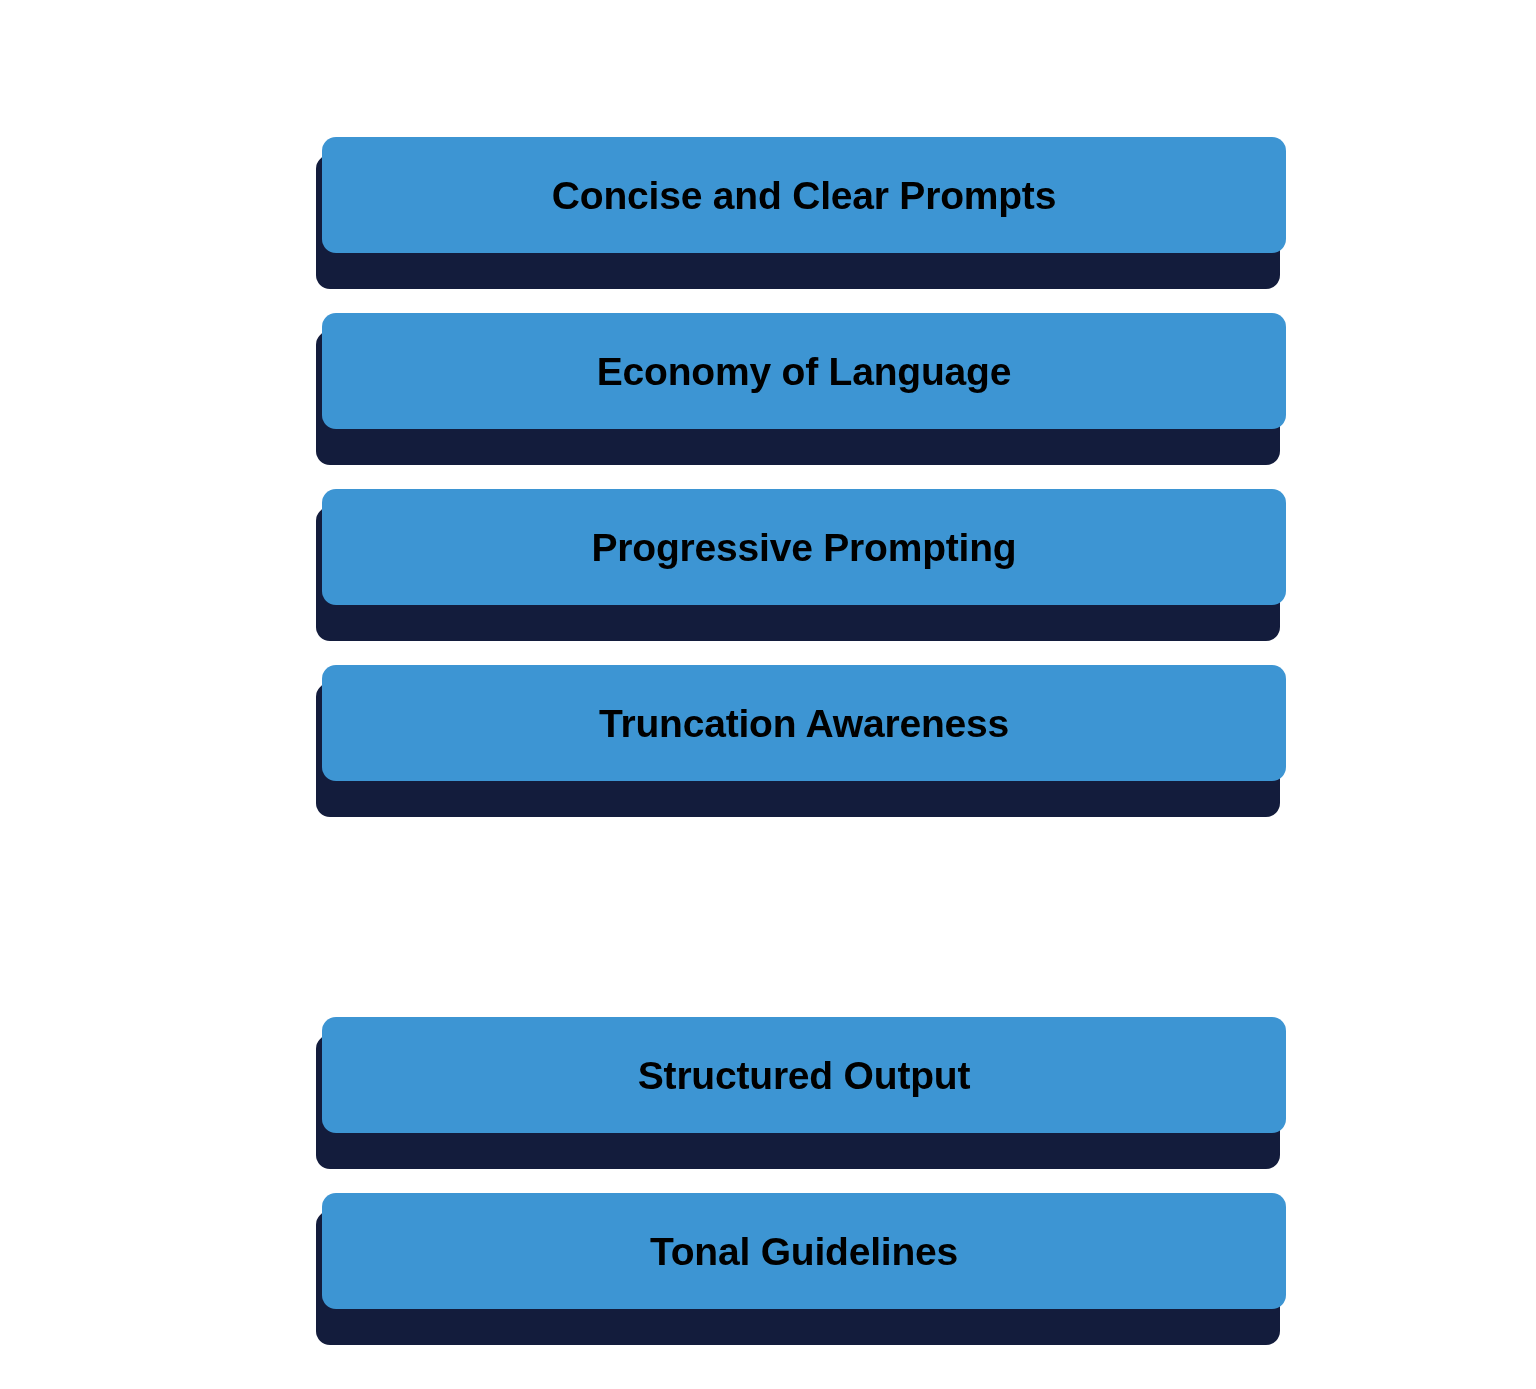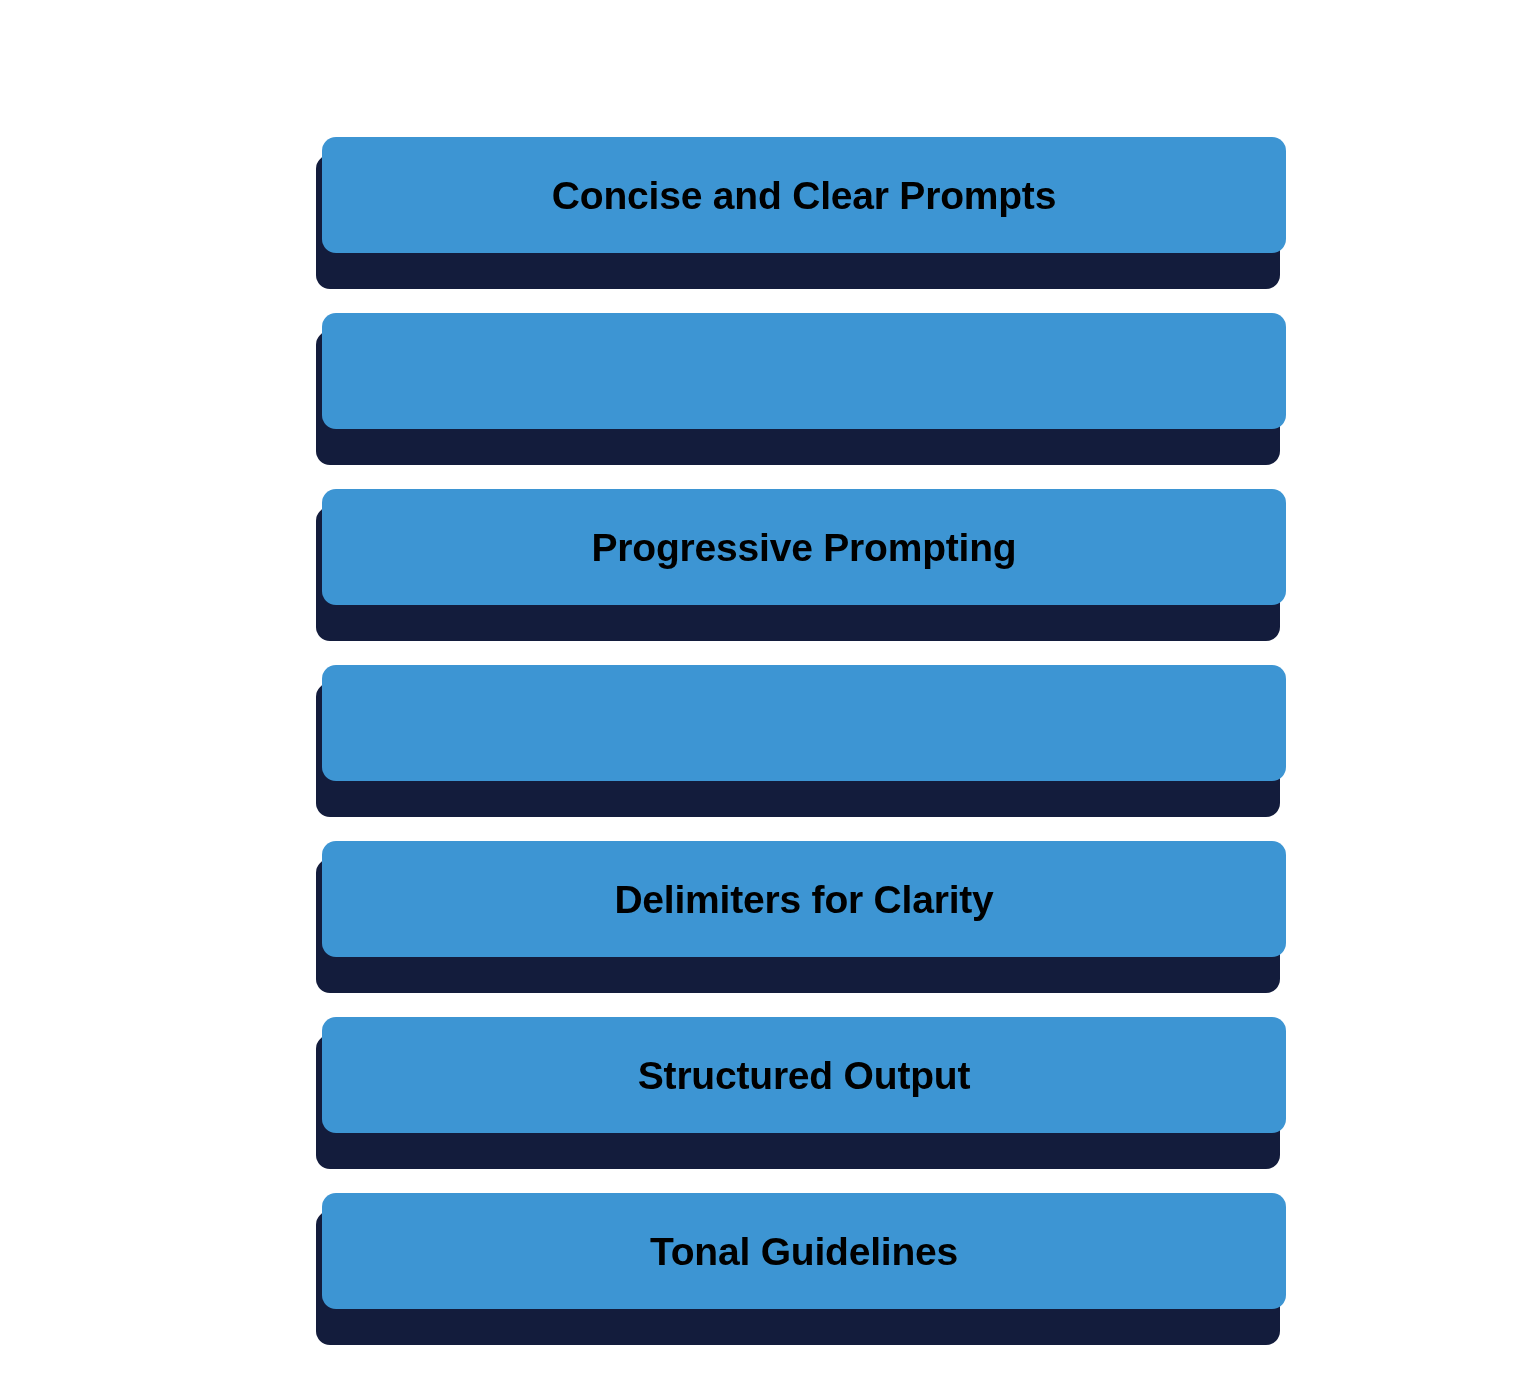--- a/index.html
+++ b/index.html
@@ -79,38 +79,35 @@
 
   <div class="item" style="top:120px;">
     <div class="plate"></div>
     <div class="face"></div>
     <div class="label">Concise and Clear Prompts</div>
   </div>
 
   <div class="item" style="top:296px;">
     <div class="plate"></div>
     <div class="face"></div>
+    <div class="label">Economy of Language</div>
   </div>
 
   <div class="item" style="top:472px;text-decoration:underline;">
     <div class="plate"></div>
     <div class="face"></div>
     <div class="label">Progressive Prompting</div>
   </div>
 
   <div class="item" style="top:648px;">
     <div class="plate"></div>
     <div class="face"></div>
+    <div class="label">Truncation Awareness</div>
   </div>
 
-  <div class="item" style="top:824px;">
-    <div class="plate"></div>
-    <div class="face"></div>
-    <div class="label">Delimiters for Clarity</div>
-  </div>
 
   <div class="item" style="top:1000px;text-align:center;">
     <div class="plate"></div>
     <div class="face"></div>
     <div class="label">Structured Output</div>
   </div>
 
   <div class="item" style="top:1176px;text-decoration:underline;">
     <div class="plate"></div>
     <div class="face"></div>

